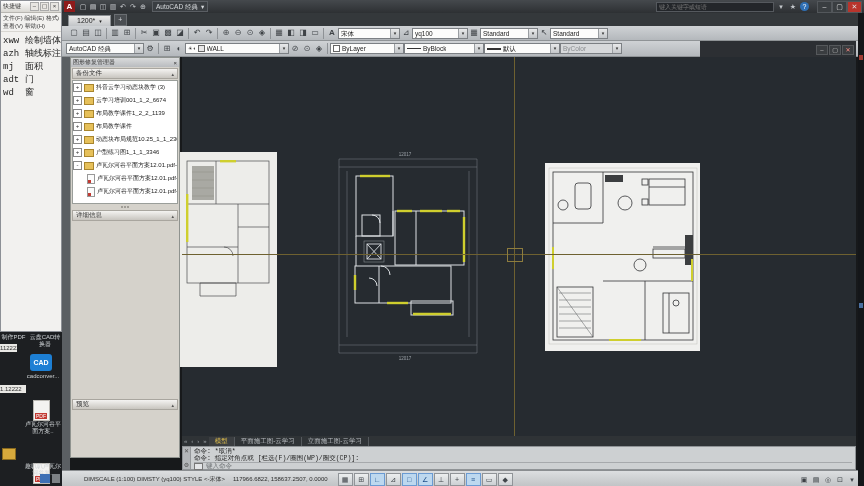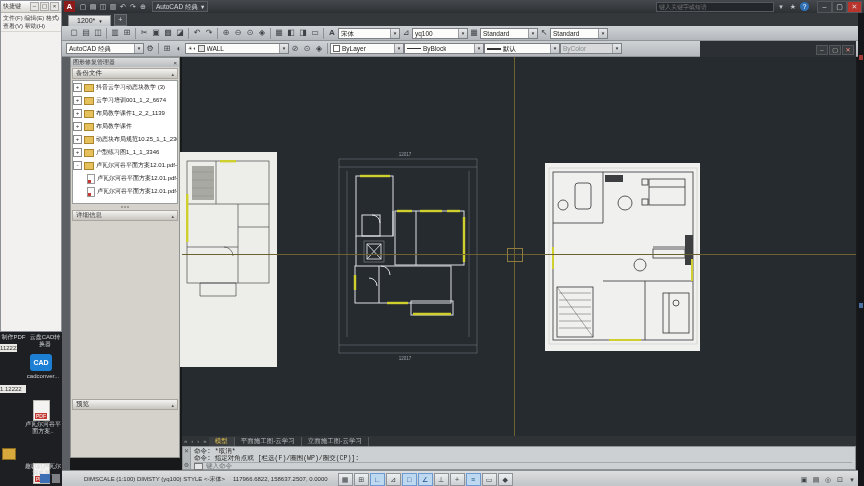--- a/index.html
+++ b/index.html
@@ -102,20 +102,27 @@
       <span class="np-ctl">
         <span>–</span>
         <span>▢</span>
         <span>×</span>
       </span>
     </div>
     <div class="np-menu">
       <div class="txt">文件(F) 编辑(E) 格式(O)</div>
       <div class="txt">查看(V) 帮助(H)</div>
     </div>
+    <div class="np-body">
+      <div class="np-row"><span class="k">xww</span><span>绘制墙体</span></div>
+      <div class="np-row"><span class="k">azh</span><span>轴线标注</span></div>
+      <div class="np-row"><span class="k">mj</span><span>面积</span></div>
+      <div class="np-row"><span class="k">adt</span><span>门</span></div>
+      <div class="np-row"><span class="k">wd</span><span>窗</span></div>
+    </div>
   </div>
 
   <div class="abs desk">
     <div class="abs desk-cap" style="left:0;top:2px;width:27px;height:14px;">制作PDF</div>
     <div class="abs desk-cap" style="left:29px;top:2px;width:32px;height:14px;">云盘CAD转换器</div>
     <div class="abs chip" style="left:0;top:12px;width:17px;">112222</div>
     <div class="abs cadicon" style="left:30px;top:22px;">CAD</div>
     <div class="abs desk-cap" style="left:24px;top:41px;width:38px;">cadconver...</div>
     <div class="abs chip" style="left:0;top:53px;width:26px;">1.12222</div>
     <div class="abs pdficon" style="left:33px;top:68px;">

